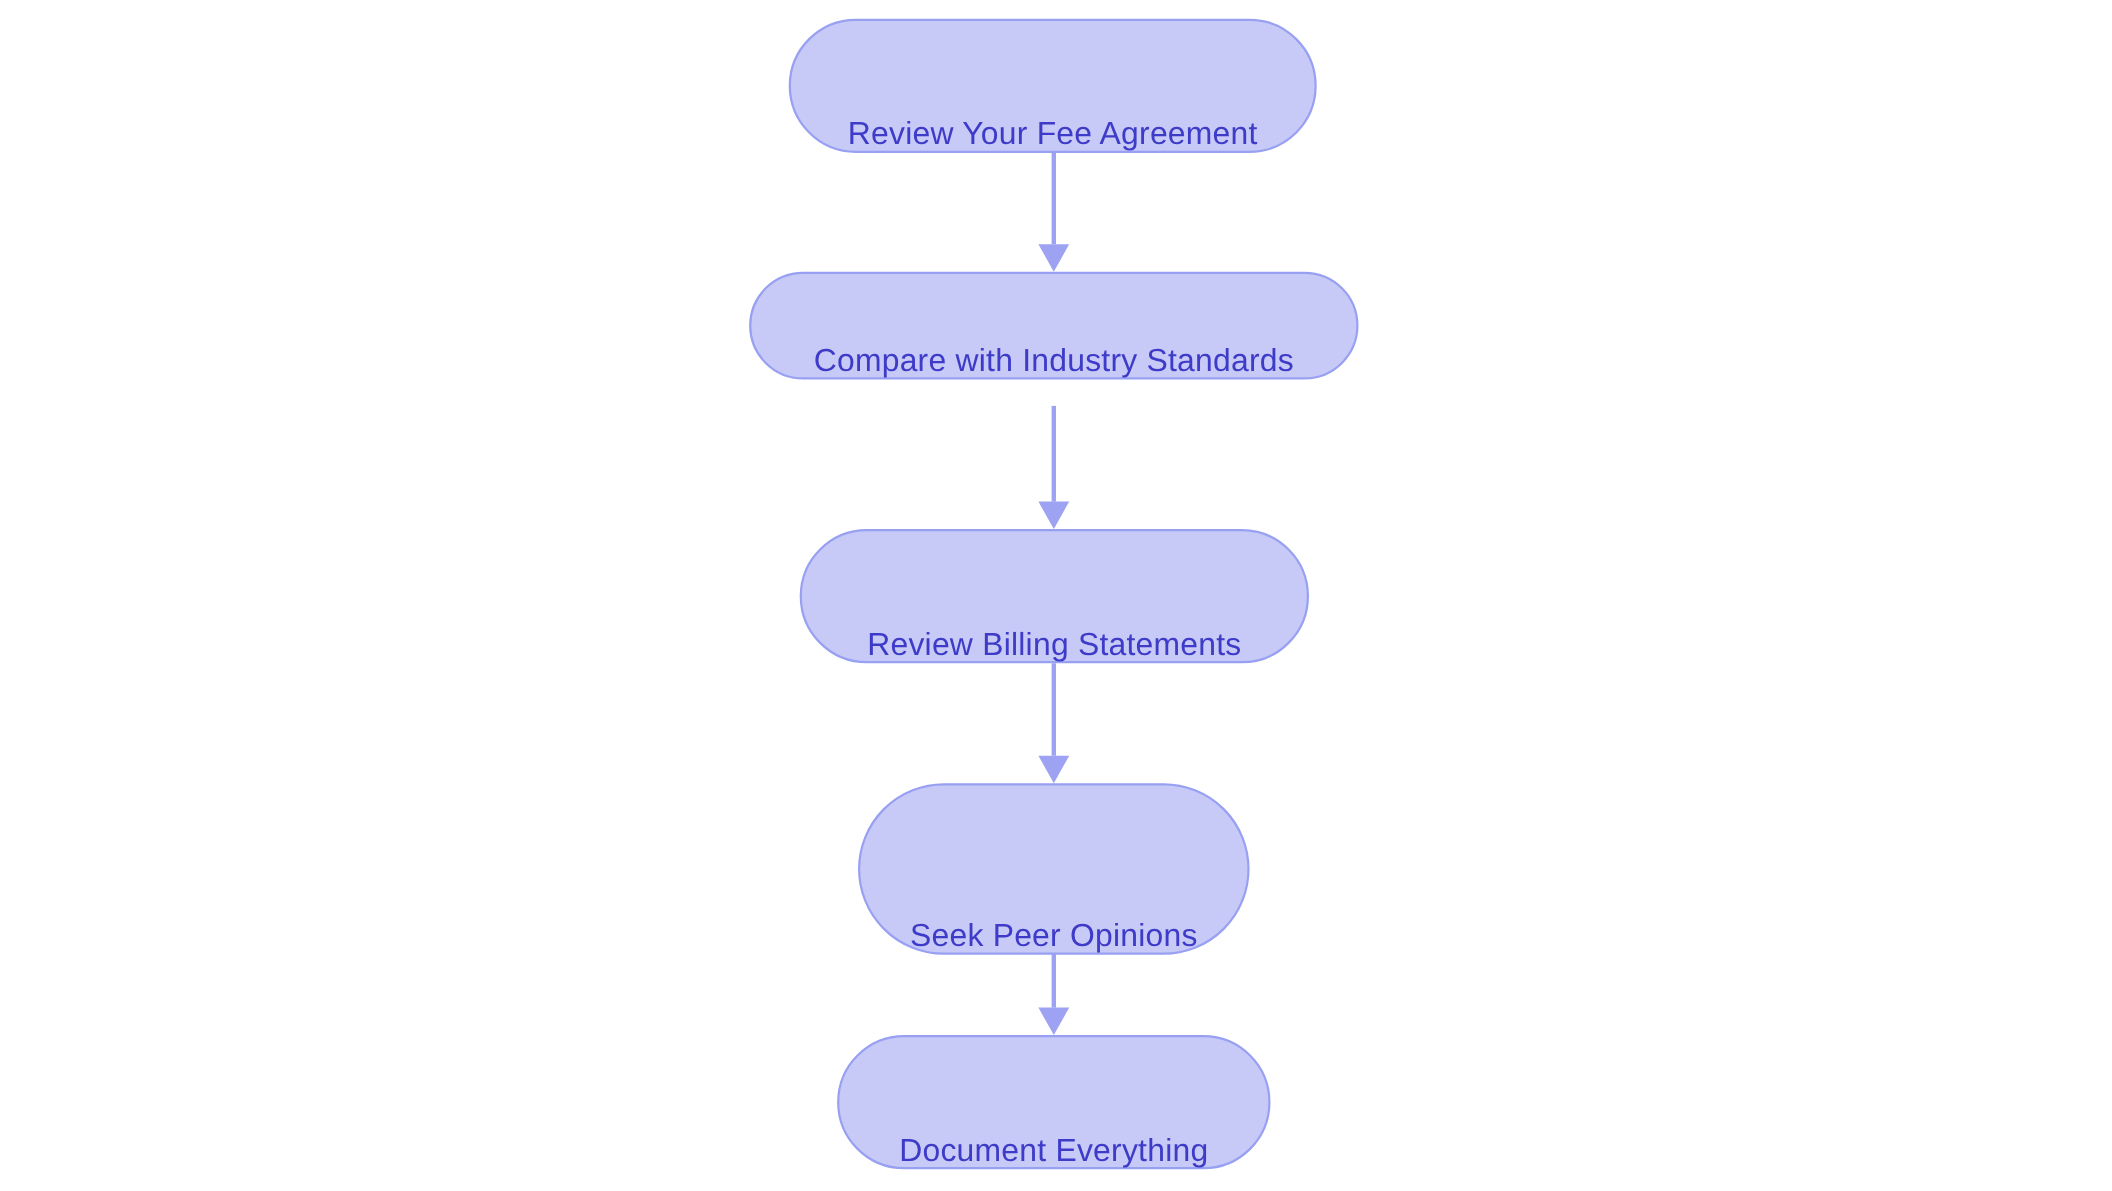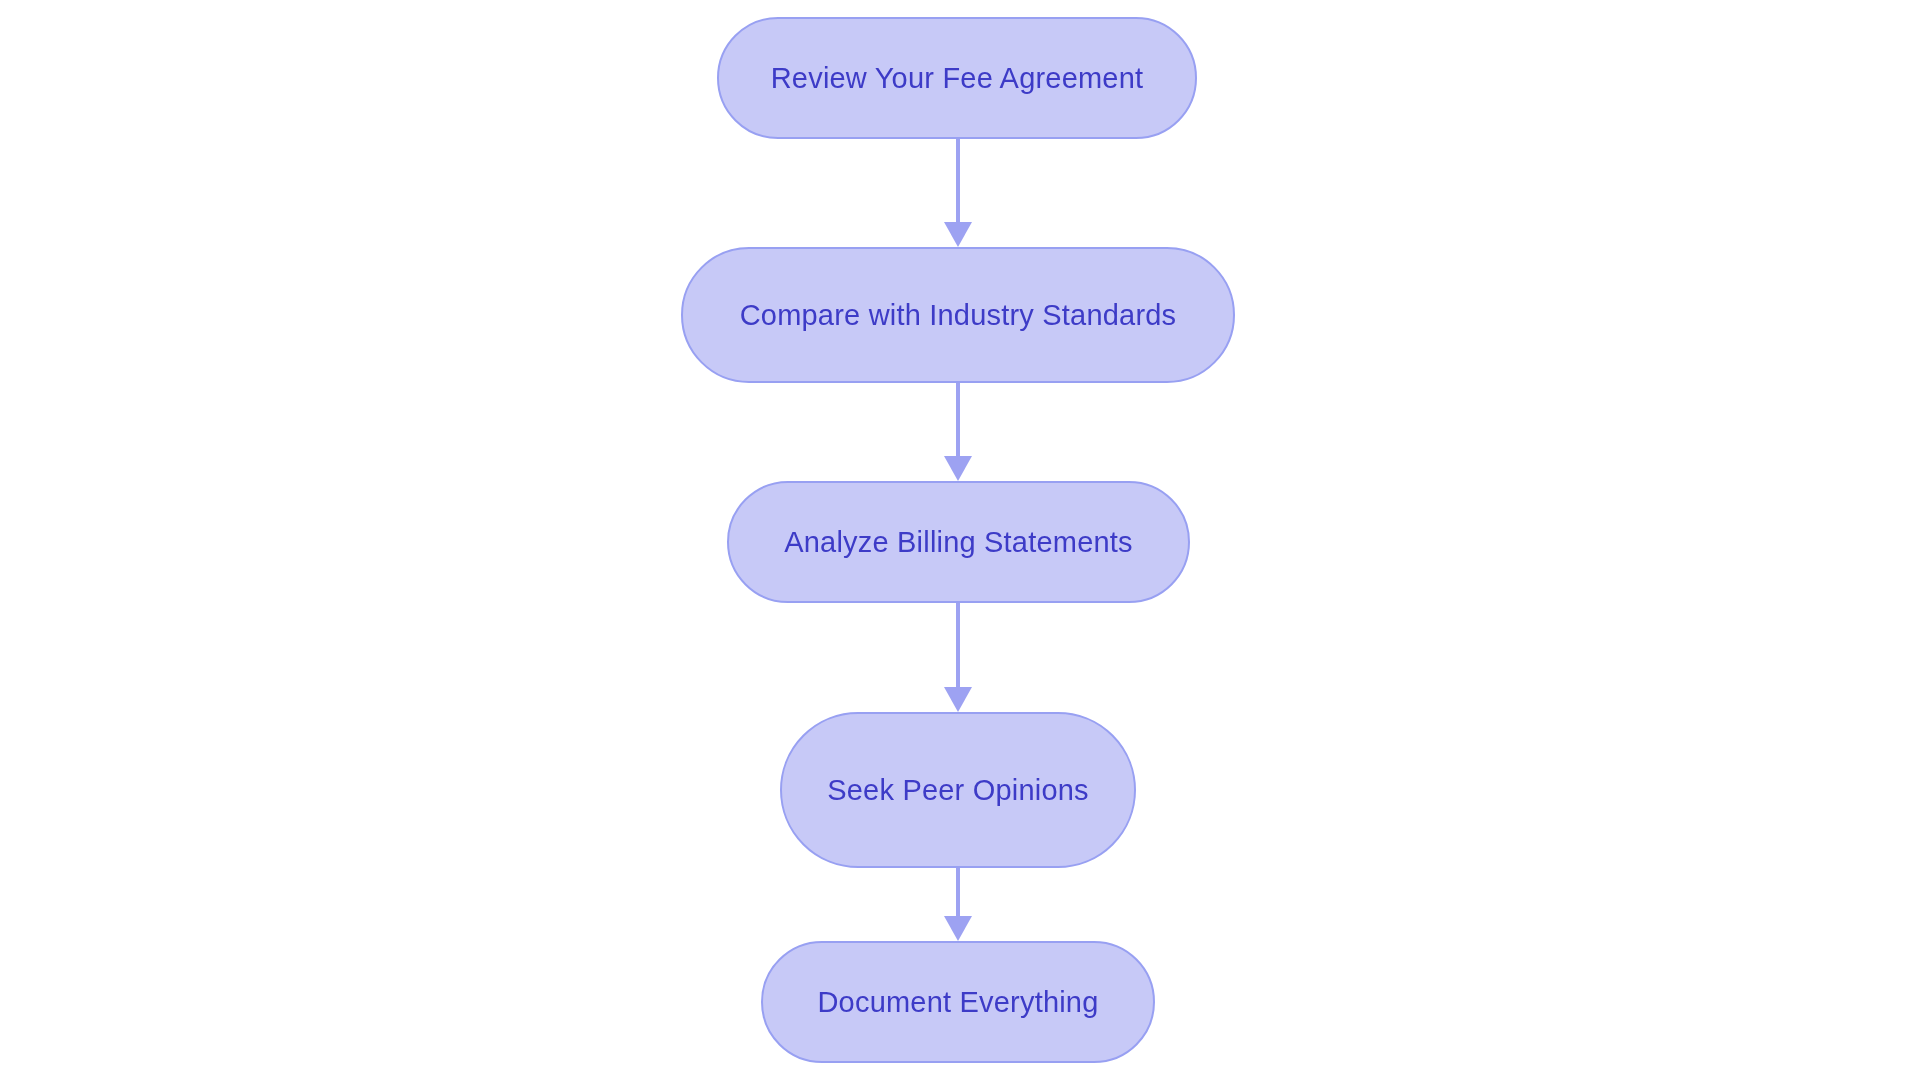--- a/index.html
+++ b/index.html
@@ -14,21 +14,21 @@
     overflow: hidden;
     font-family: "Liberation Sans", "DejaVu Sans", sans-serif;
   }
   .flow-node {
     position: absolute;
     box-sizing: border-box;
     background: var(--node-fill, #c7c9f7);
     border: 2px solid var(--node-border, #98a0f2);
     border-radius: 999px;
     display: flex;
-    align-items: center;
+    align-items: flex-end;
     justify-content: center;
   }
   .flow-node-label {
     color: var(--text-color, #3d3bc7);
     font-size: 29px;
     letter-spacing: 0.2px;
     white-space: nowrap;
     line-height: 1;
   }
   .flow-arrow {
@@ -67,24 +67,24 @@
   <span class="arrowhead-icon"></span>
 </div>
 <div class="flow-arrow" style="left: 943px; top: 834px; height: 107px;">
   <span class="arrow-line"></span>
   <span class="arrowhead-icon"></span>
 </div>
 
 <div class="flow-node" style="left: 717px; top: 17px; width: 480px; height: 122px;">
   <span class="flow-node-label">Review Your Fee Agreement</span>
 </div>
-<div class="flow-node" style="left: 681px; top: 247px; width: 554px; height: 136px;">
+<div class="flow-node" style="left: 681px; top: 247px; width: 554px; height: 98px;">
   <span class="flow-node-label">Compare with Industry Standards</span>
 </div>
 <div class="flow-node" style="left: 727px; top: 481px; width: 463px; height: 122px;">
-  <span class="flow-node-label">Analyze Billing Statements</span>
+  <span class="flow-node-label">Review Billing Statements</span>
 </div>
 <div class="flow-node" style="left: 780px; top: 712px; width: 356px; height: 156px;">
   <span class="flow-node-label">Seek Peer Opinions</span>
 </div>
 <div class="flow-node" style="left: 761px; top: 941px; width: 394px; height: 122px;">
   <span class="flow-node-label">Document Everything</span>
 </div>
 
 </body></html>

